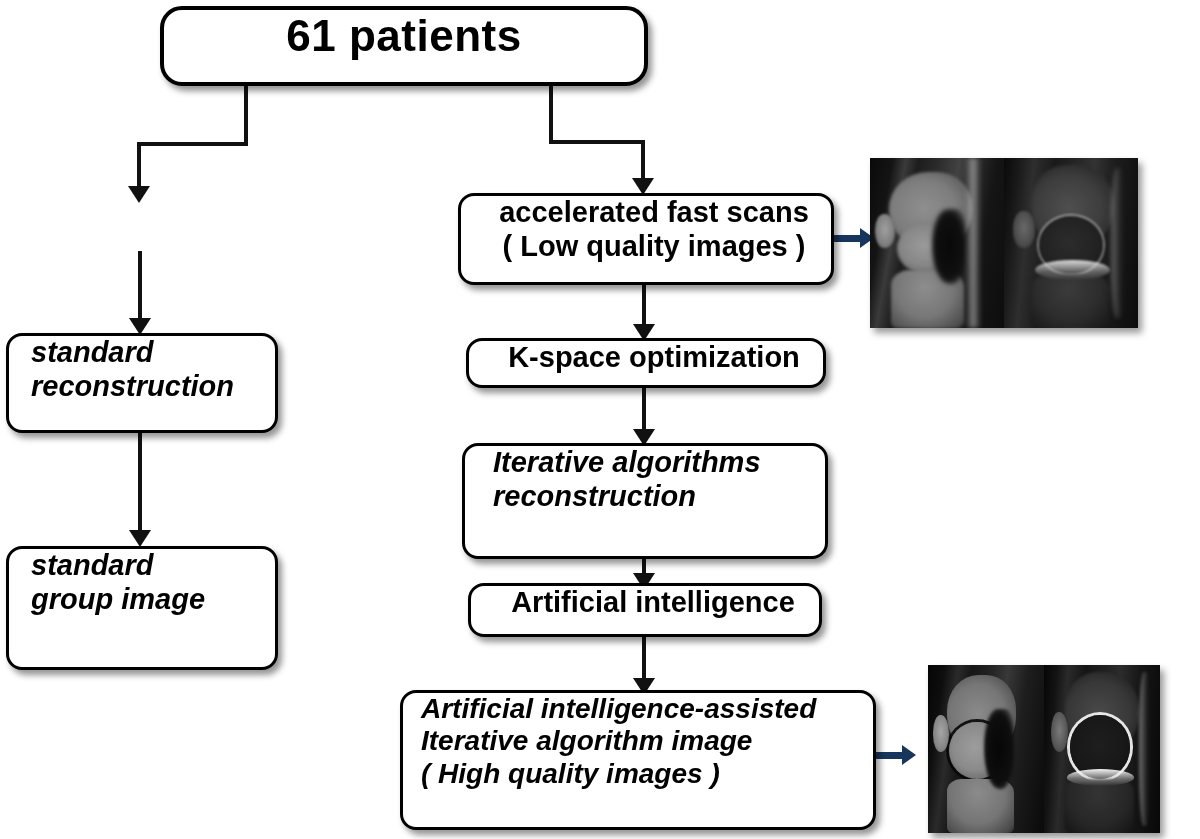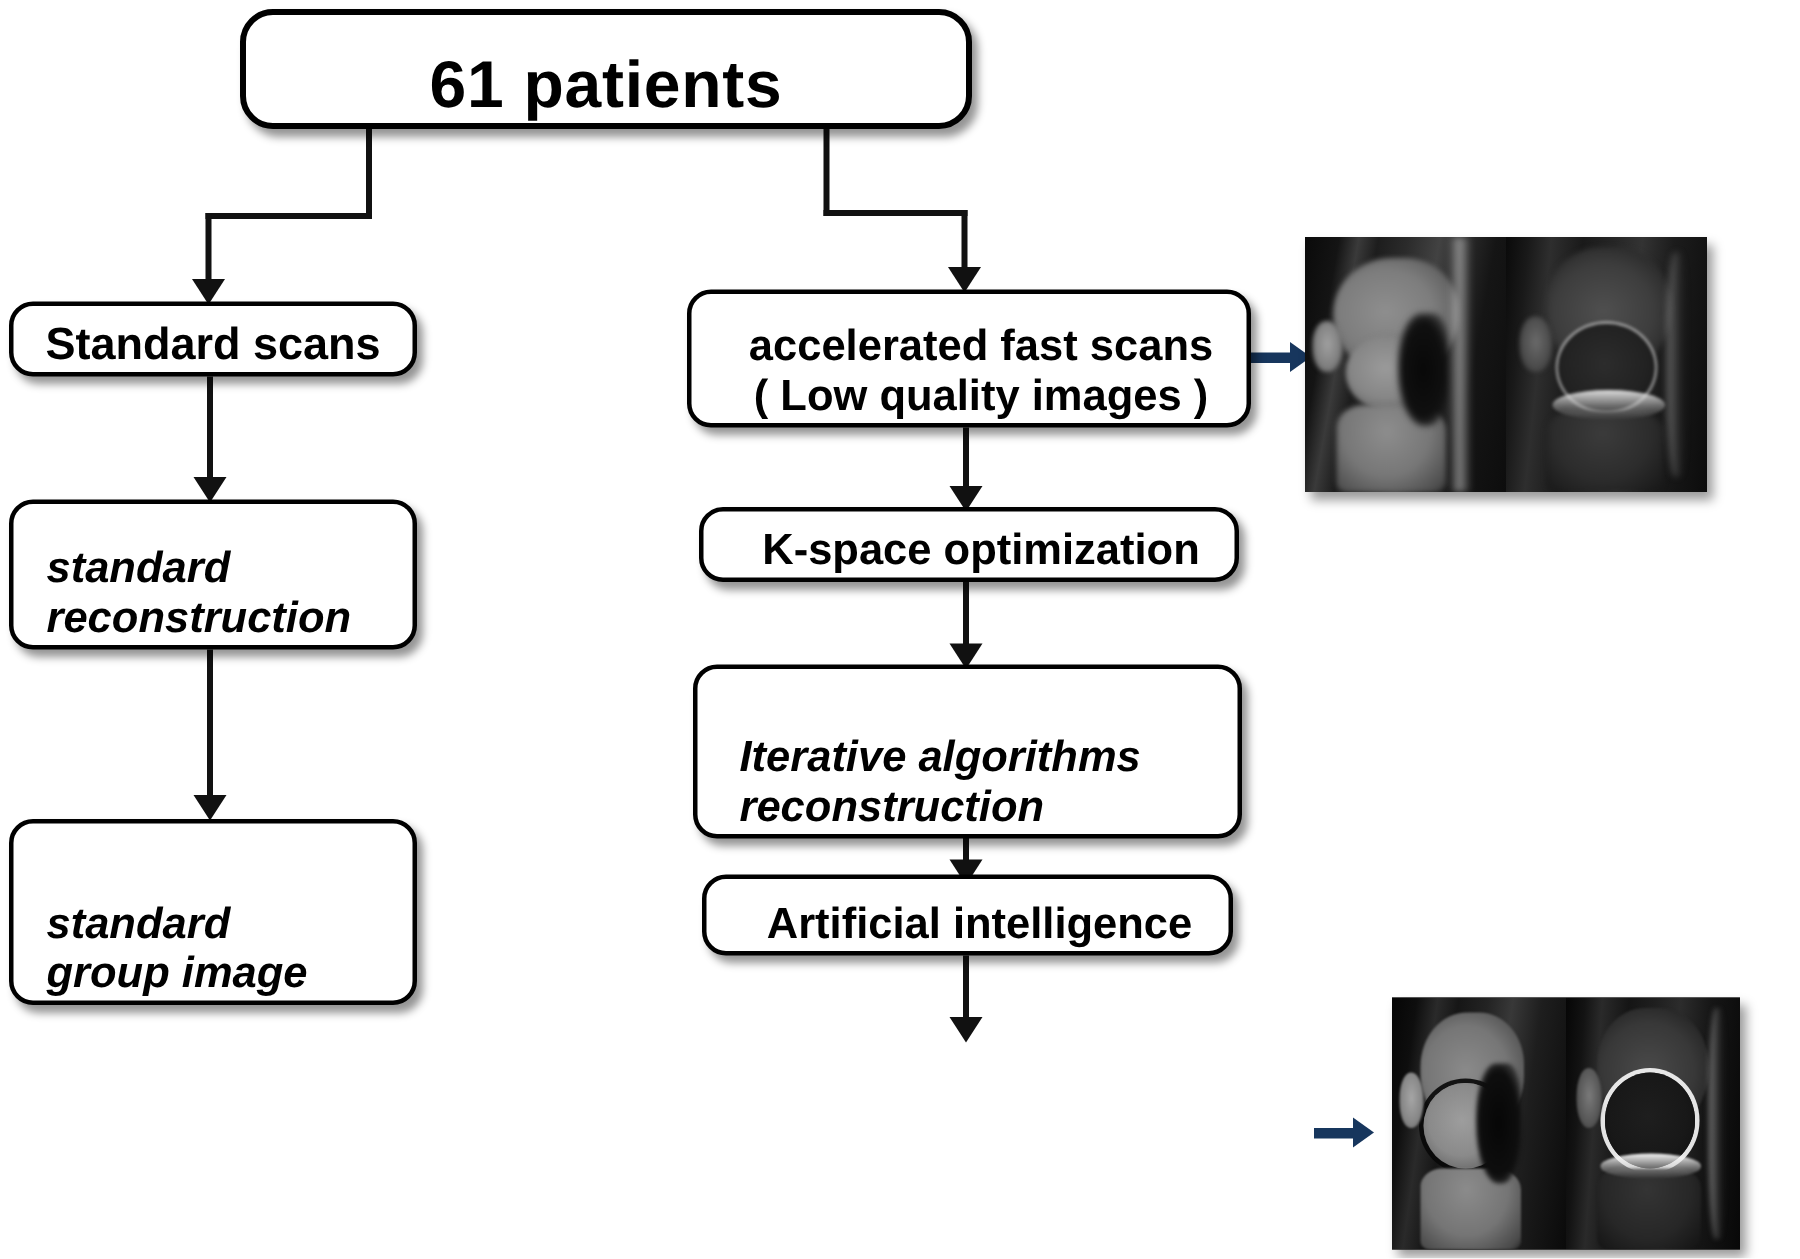--- a/index.html
+++ b/index.html
@@ -20,21 +20,21 @@
 
   
   .node {
     position: absolute;
     box-sizing: border-box;
     background: #ffffff;
     border: 3px solid #000000;
     border-radius: 16px;
     box-shadow: 4px 5px 6px rgba(0,0,0,0.42);
     display: flex;
-    align-items: flex-end;
+    align-items: flex-start;
     color: #000000;
     font-weight: bold;
     line-height: 1.16;
     z-index: 5;
   }
   .node .txt {
     width: 100%;
     white-space: pre-line;
   }
   .node.center .txt { text-align: center; }
@@ -296,23 +296,20 @@
   <div class="conn v" style="left:244px; top:86px; height:60px;"></div>
   <div class="conn h" style="left:137px; top:142px; width:111px;"></div>
   <div class="conn v" style="left:137px; top:142px; height:48px;"></div>
   <div class="arrowhead" style="left:128px; top:186px;"></div>
 
   <div class="conn v" style="left:549px; top:86px; height:58px;"></div>
   <div class="conn h" style="left:549px; top:140px; width:96px;"></div>
   <div class="conn v" style="left:641px; top:140px; height:42px;"></div>
   <div class="arrowhead" style="left:632px; top:178px;"></div>
 
-  <div class="node center fs-30" style="left:6px; top:201px; width:272px; height:50px;">
-    <span class="txt">Standard scans</span>
-  </div>
 
   <div class="conn v" style="left:138px; top:251px; height:74px;"></div>
   <div class="arrowhead" style="left:129px; top:318px;"></div>
 
   <div class="node left fs-29 pad-l-22" style="left:6px; top:333px; width:272px; height:100px;">
     <span class="txt">standard
 reconstruction</span>
   </div>
 
   <div class="conn v" style="left:138px; top:433px; height:104px;"></div>
@@ -346,20 +343,25 @@
   <div class="conn v" style="left:642px; top:533px; height:46px;"></div>
   <div class="arrowhead" style="left:633px; top:573px;"></div>
 
   <div class="node center fs-29" style="left:468px; top:583px; width:354px; height:54px;">
     <span class="txt">Artificial intelligence</span>
   </div>
 
   <div class="conn v" style="left:642px; top:637px; height:48px;"></div>
   <div class="arrowhead" style="left:633px; top:678px;"></div>
 
+  <div class="node left fs-28 pad-l-18" style="left:400px; top:690px; width:476px; height:140px;">
+    <span class="txt">Artificial intelligence-assisted
+Iterative algorithm image
+( High quality images )</span>
+  </div>
 
   <div class="bconn" style="left:834px; top:235px; width:34px; background:#17365D;"></div>
   <div class="barrowhead" style="left:860px; top:228px; border-left:14px solid #17365D;"></div>
 
   <div class="bconn" style="left:876px; top:752px; width:32px; background:#17365D;"></div>
   <div class="barrowhead" style="left:902px; top:745px; border-left:14px solid #17365D;"></div>
 
   <div class="mri" style="left:870px; top:158px; width:268px; height:170px;">
     <div class="mri-half a">
       <div class="sh tl-bg"></div>

